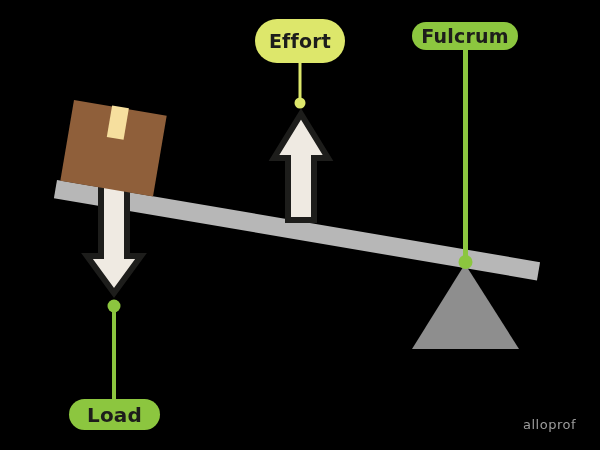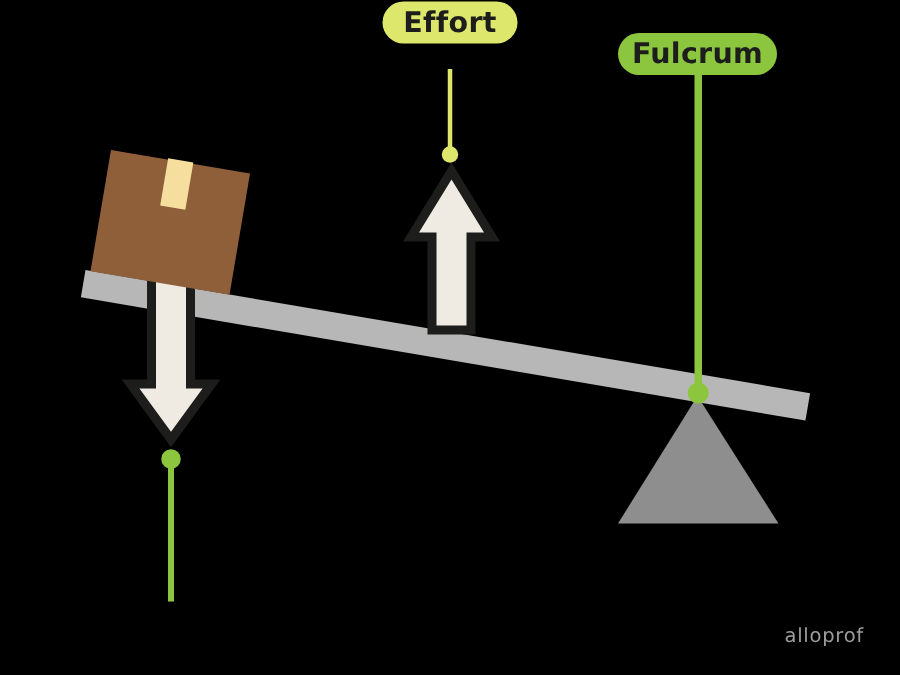--- a/index.html
+++ b/index.html
@@ -35,21 +35,21 @@
     display: flex; align-items: center; justify-content: center;
     border-radius: 999px;
     font-weight: bold;
     font-size: 19px;
     color: var(--c-text_dark);
     letter-spacing: 0.2px;
     white-space: nowrap;
   }
   .pill.green  { background: var(--c-label_green); }
   .pill.yellow { background: var(--c-label_yellow); }
-  #pill-effort  { left: 255px; top: 1px;  width: 90px;  height: 28px; text-align: right; }
+  #pill-effort  { left: 255px; top: 19px;  width: 90px;  height: 44px; text-align: right; }
   #pill-fulcrum { left: 412px; top: 22px;  width: 106px; height: 28px; }
   #pill-load    { left: 69px;  top: 399px; width: 91px;  height: 31px; font-size: 20px; }
 
   .watermark {
     position: absolute;
     left: 523px; top: 417px;
     color: var(--c-watermark_gray);
     font-size: 13px;
     font-weight: normal;
     letter-spacing: 0.5px;
@@ -86,16 +86,19 @@
   </svg>
 
   <div class="pill yellow" id="pill-effort" data-name="effort-label-pill">
     <span data-name="effort-label-text">Effort</span>
   </div>
 
   <div class="pill green" id="pill-fulcrum" data-name="fulcrum-label-pill">
     <span data-name="fulcrum-label-text">Fulcrum</span>
   </div>
 
+  <div class="pill green" id="pill-load" data-name="load-label-pill">
+    <span data-name="load-label-text">Load</span>
+  </div>
 
   <div class="watermark" data-name="alloprof-watermark">alloprof</div>
 
 </div>
 
 </body></html>

